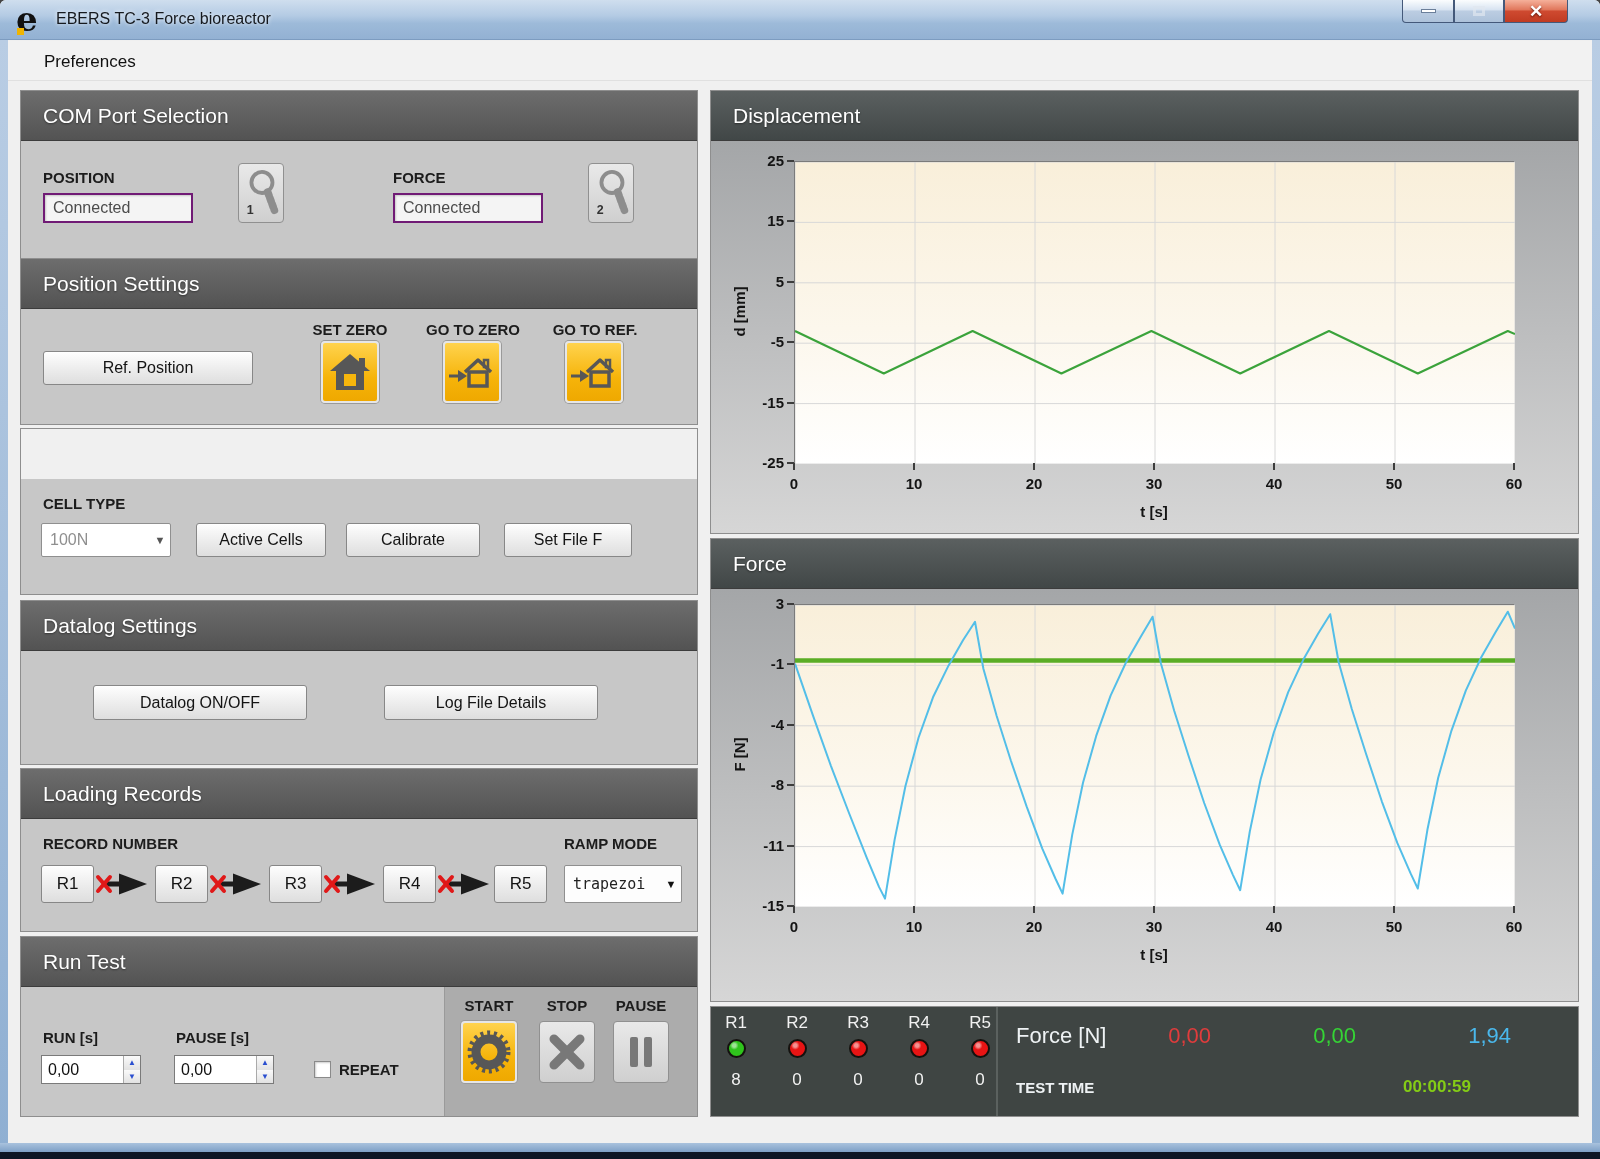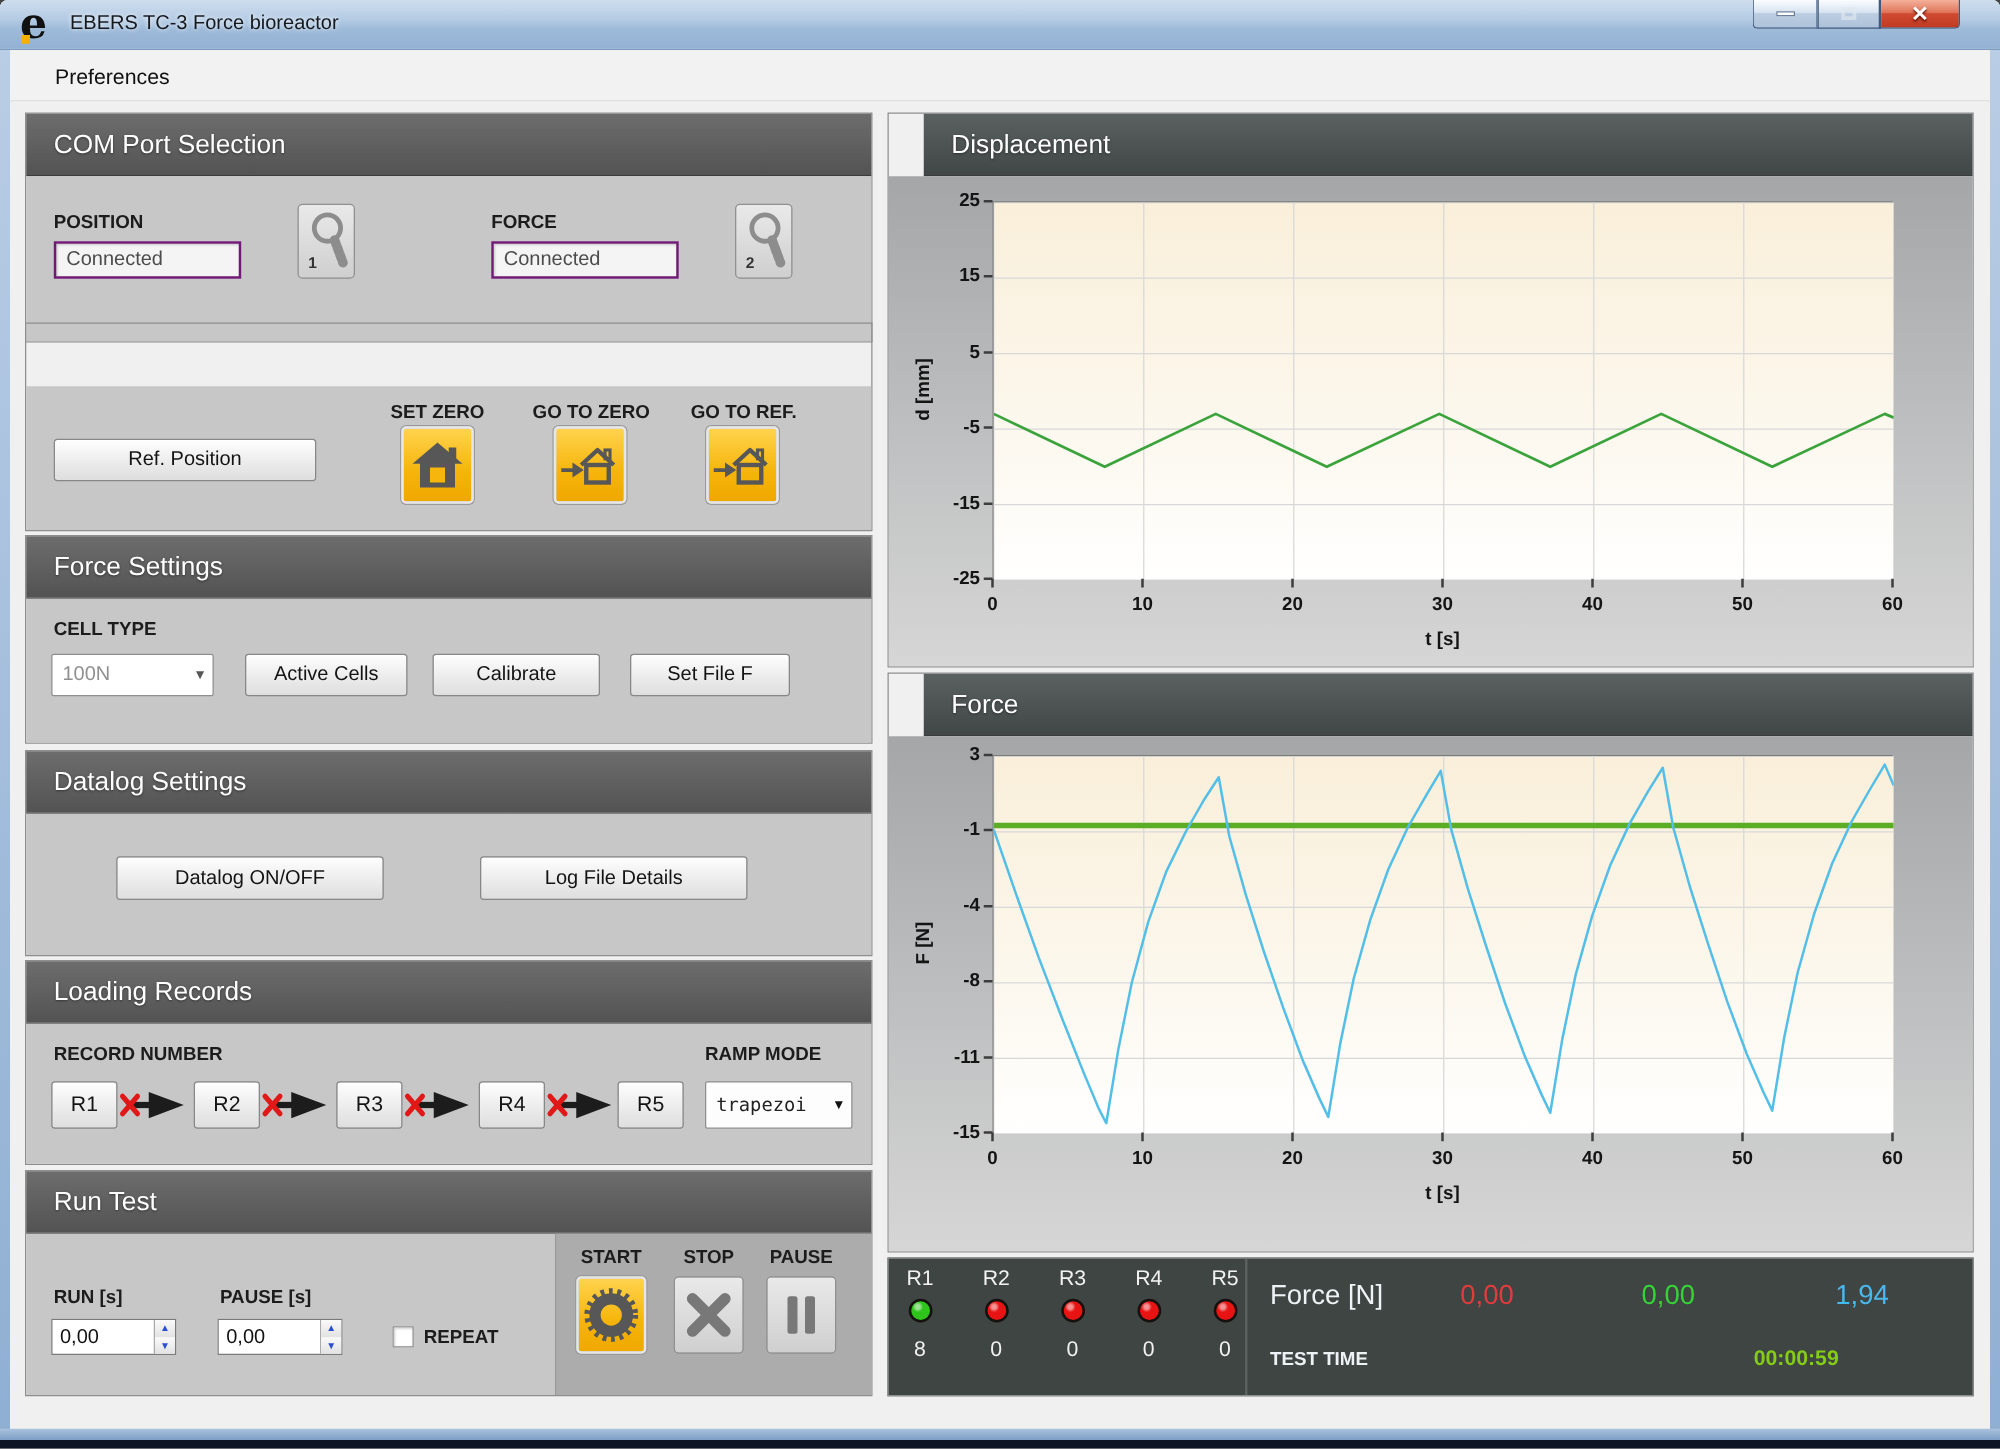--- a/index.html
+++ b/index.html
@@ -26,21 +26,21 @@
   .border-strip{position:absolute;background:linear-gradient(180deg,#b9cde4,#8fafd2);}
   .b-left{left:0;top:40px;width:8px;height:1111px;}
   .b-right{right:0;top:40px;width:8px;height:1111px;}
   .b-bottom{left:0;top:1143px;width:1600px;height:9px;background:linear-gradient(180deg,#a9c2dd,#7d9fc6);}
   .b-dark{left:0;top:1152px;width:1600px;height:7px;background:#0d1524;}
   
   .panel{position:absolute;border:1px solid #8e8e8e;}
   .phead{position:absolute;left:0;top:0;right:0;height:50px;color:#fff;font-size:21px;font-weight:400;
     display:flex;align-items:center;padding-left:22px;text-shadow:0 1px 2px rgba(0,0,0,.45);
     background:linear-gradient(180deg,#6d6d6d,#535353);border-bottom:1px solid #3c3c3c;}
-  .phead.chart{background:linear-gradient(180deg,#5b6060,#414747);margin-left:28px;}
+  .phead.chart{background:linear-gradient(180deg,#5b6060,#414747);}
   .pbody{position:absolute;left:0;top:50px;right:0;bottom:0;background:#c7c7c7;}
   .pbody.chartbg{background:linear-gradient(180deg,#a4a6a8,#d6d6d6);}
   .lbl{position:absolute;font-size:15px;font-weight:bold;color:#1c1c1c;white-space:nowrap;}
   .btn{position:absolute;display:flex;align-items:center;justify-content:center;font-size:16px;color:#141414;
     background:linear-gradient(180deg,#fefefe,#ececec 55%,#dedede);border:1px solid #878787;border-radius:3px;
     box-shadow:0 1px 1px rgba(255,255,255,.7) inset;}
   .field{position:absolute;background:#f4f4f4;border:2px solid #701a75;box-shadow:inset 1px 1px 2px rgba(0,0,0,.18);
     display:flex;align-items:center;padding-left:8px;font-size:16px;color:#4c4c4c;}
   .icbtn{position:absolute;background:linear-gradient(180deg,#f4f4f4,#dcdcdc);border:1px solid #909090;border-radius:4px;
     display:flex;align-items:center;justify-content:center;}
@@ -116,20 +116,21 @@
         <svg width="46" height="60" viewBox="0 0 46 60">
           <circle cx="24" cy="19" r="11" fill="none" stroke="#8d8d8d" stroke-width="4"></circle>
           <line x1="30" y1="29" x2="37" y2="48" stroke="#8d8d8d" stroke-width="8" stroke-linecap="round" stroke-dasharray="4 2.4"></line>
           <text x="8" y="52" font-size="13" font-weight="bold" fill="#333">2</text>
         </svg>
       </div>
     </div>
   </div>
 
   <div class="panel" style="left:20px;top:258px;width:678px;height:167px;">
+    <div class="phead">Position Settings</div>
     <div class="pbody">
       <div class="btn" style="left:22px;top:42px;width:210px;height:34px;">Ref. Position</div>
       <div class="lbl" style="left:284px;top:12px;width:90px;text-align:center;">SET ZERO</div>
       <div class="lbl" style="left:400px;top:12px;width:104px;text-align:center;">GO TO ZERO</div>
       <div class="lbl" style="left:522px;top:12px;width:104px;text-align:center;">GO TO REF.</div>
       <div class="icbtn yellow" style="left:300px;top:32px;width:58px;height:62px;">
         <svg width="44" height="44" viewBox="0 0 44 44">
           <rect x="31" y="8" width="6" height="9" fill="#575757"></rect>
           <polygon points="2,21 22,4 42,21" fill="#575757"></polygon>
           <rect x="8" y="18" width="28" height="22" fill="#575757"></rect>
@@ -151,21 +152,20 @@
           <polygon points="11,20 11,32 20,26" fill="#575757"></polygon>
           <rect x="37" y="10" width="4" height="7" fill="none" stroke="#575757" stroke-width="2.5"></rect>
           <polyline points="18,22 31,10 44,22" fill="none" stroke="#575757" stroke-width="3.5" stroke-linejoin="round"></polyline>
           <rect x="22" y="22" width="18" height="14" fill="none" stroke="#575757" stroke-width="3.5"></rect>
         </svg>
       </div>
     </div>
   </div>
 
   <div class="panel" style="left:20px;top:428px;width:678px;height:167px;">
-    <div class="phead">Force Settings</div>
     <div class="pbody">
       <div class="lbl" style="left:22px;top:16px;">CELL TYPE</div>
       <div class="dropdown" style="left:20px;top:44px;width:130px;height:34px;">
         <span class="val" style="color:#8f8f8f;">100N</span>
         <span class="arrow">▼</span>
       </div>
       <div class="btn" style="left:175px;top:44px;width:130px;height:34px;">Active Cells</div>
       <div class="btn" style="left:325px;top:44px;width:134px;height:34px;">Calibrate</div>
       <div class="btn" style="left:483px;top:44px;width:128px;height:34px;">Set File F</div>
     </div>

